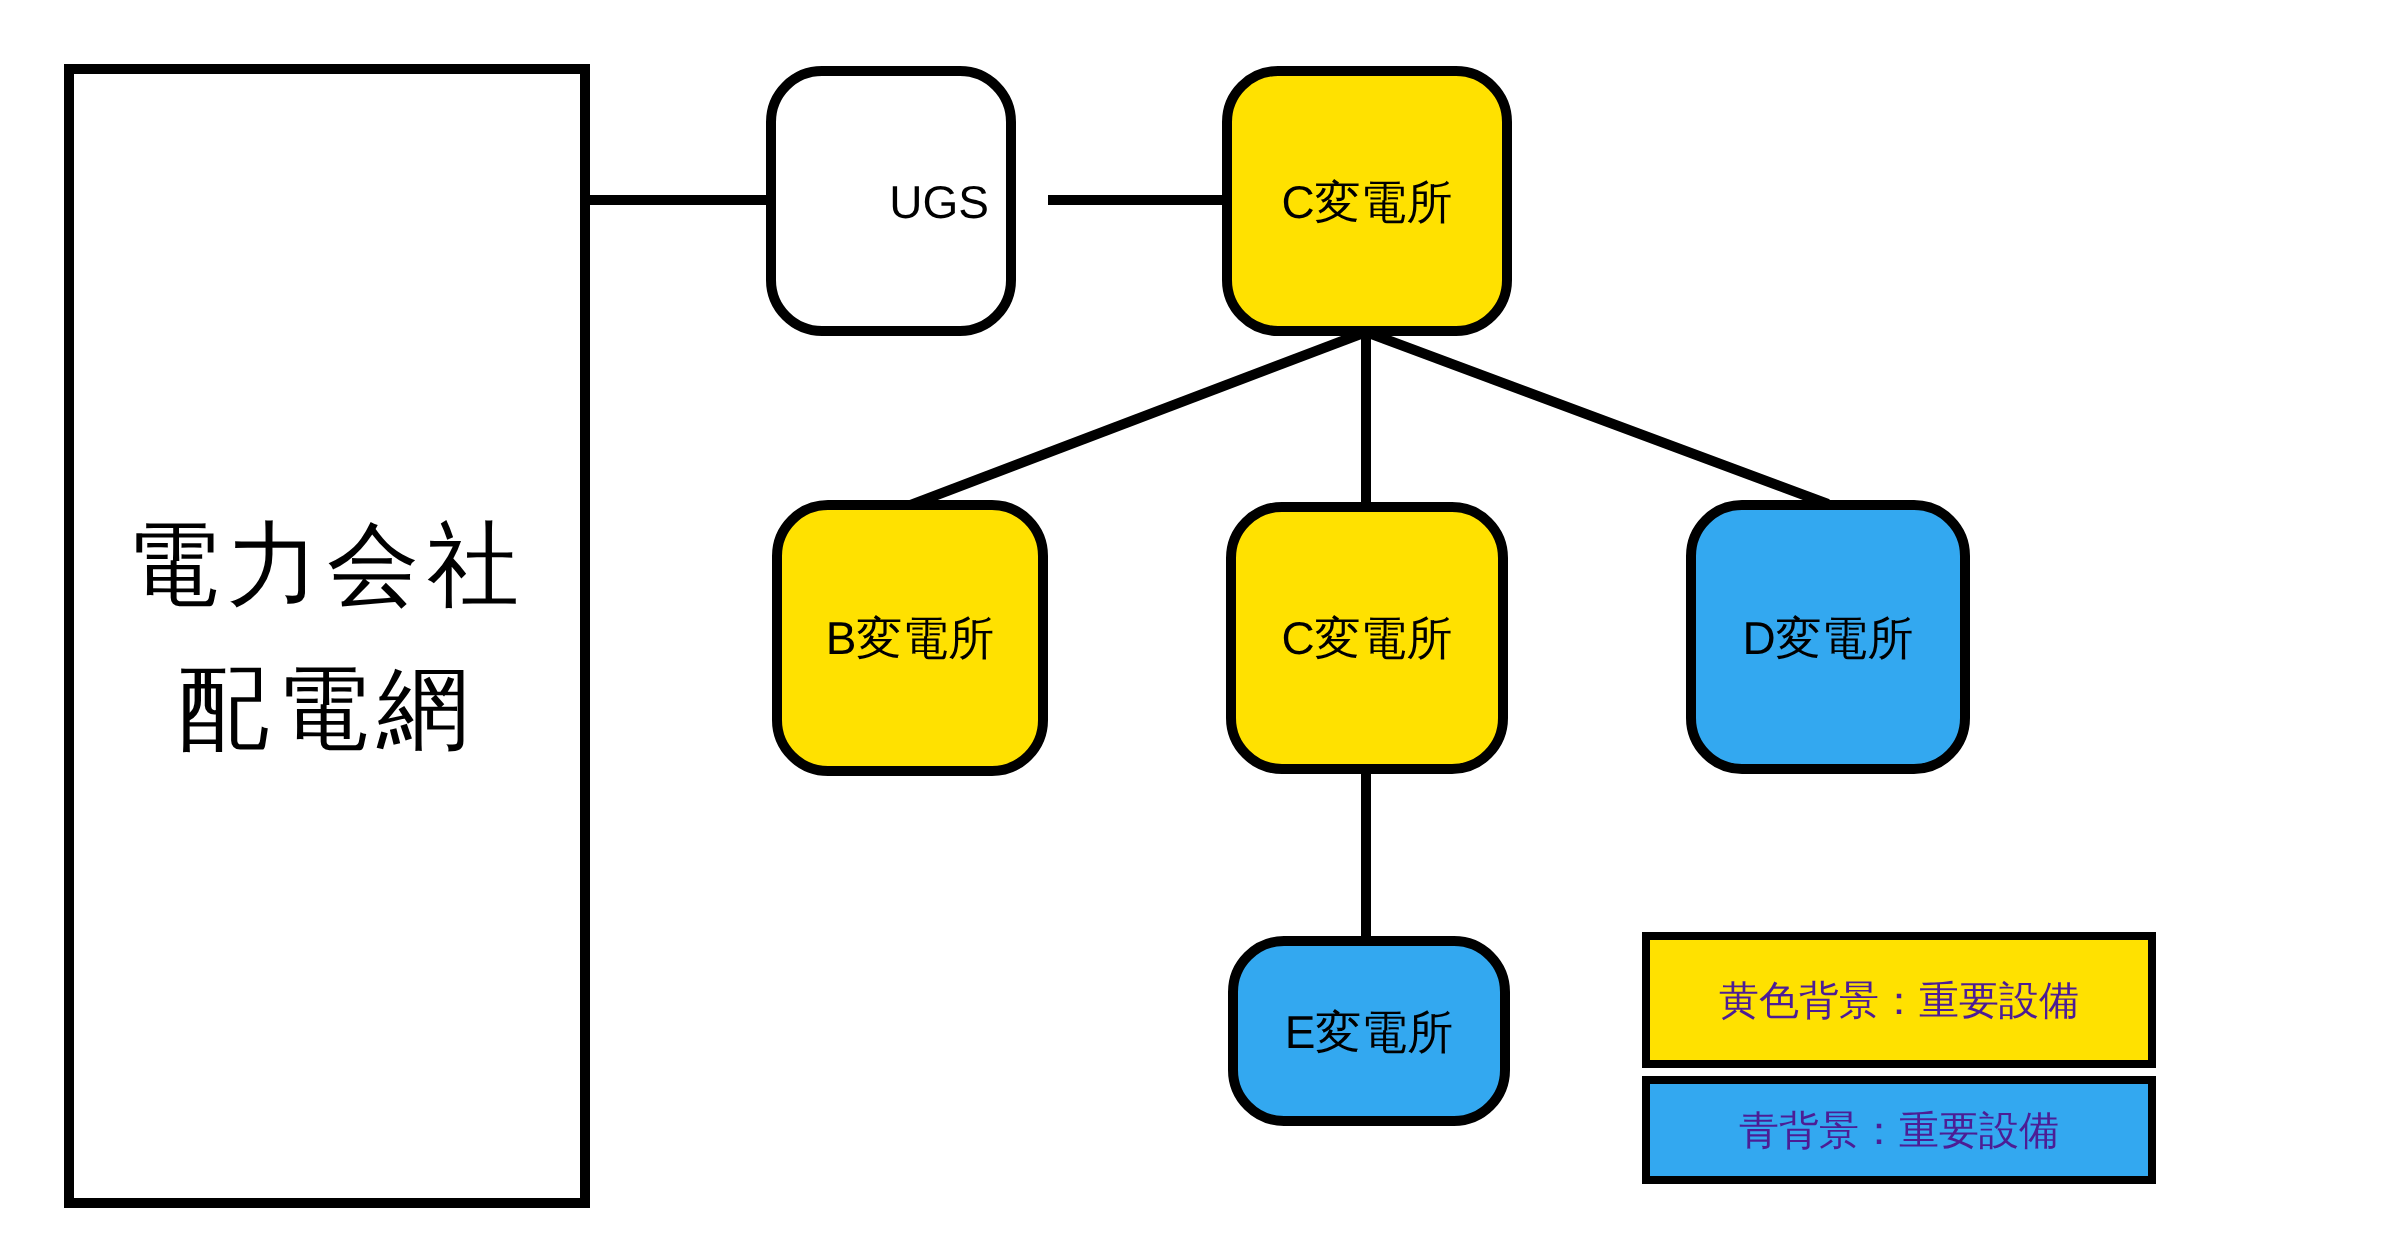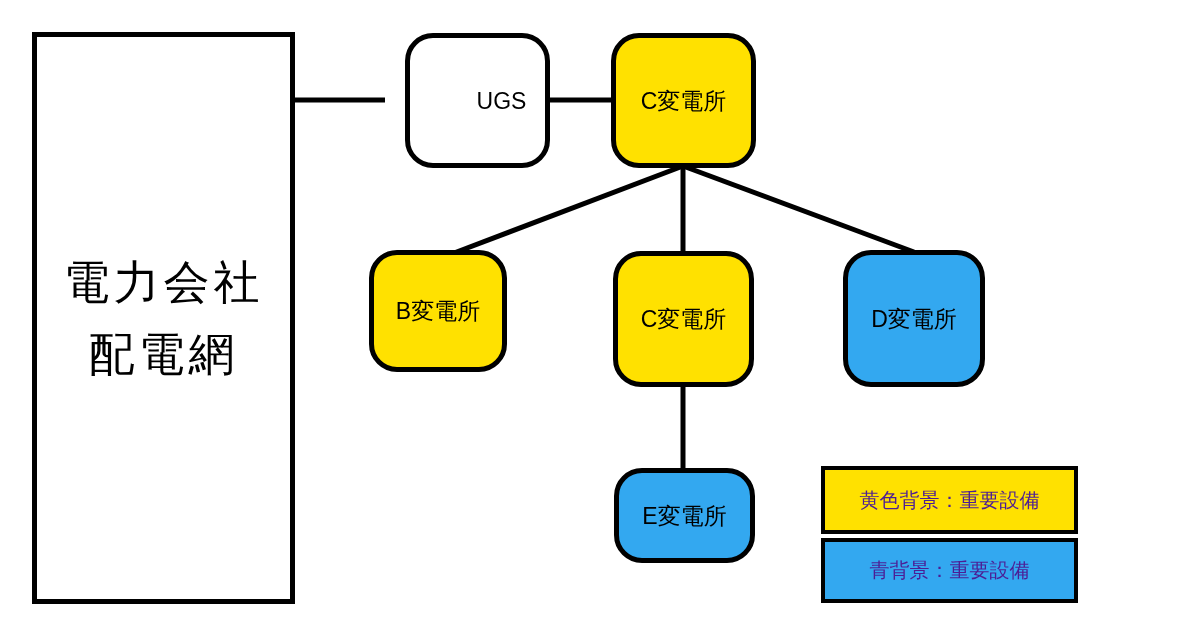--- a/index.html
+++ b/index.html
@@ -15,34 +15,34 @@
   .box{
     position:absolute;box-sizing:border-box;z-index:2;
     border:5px solid #000;background:#fff;
     display:flex;flex-direction:column;align-items:center;justify-content:center;
     text-align:center;color:#000;
   }
   .rounded{border-radius:28px;}
   .node-label{font-size:23px;line-height:32px;white-space:nowrap;}
   .source-box{left:32px;top:32px;width:263px;height:572px;border-radius:0;}
   .source-box .src-line{font-size:46px;line-height:72px;letter-spacing:4px;white-space:nowrap;}
-  .ugs-box{left:405px;top:33px;width:145px;height:135px;padding-left:48px;}
+  .ugs-box{left:383px;top:33px;width:125px;height:135px;padding-left:48px;}
   .a-box{left:611px;top:33px;width:145px;height:135px;}
-  .b-box{left:369px;top:250px;width:138px;height:122px;}
+  .b-box{left:386px;top:250px;width:138px;height:138px;}
   .c-box{left:613px;top:251px;width:141px;height:136px;}
   .d-box{left:843px;top:250px;width:142px;height:137px;}
   .e-box{left:614px;top:468px;width:141px;height:95px;}
   .legend-row{
     position:absolute;box-sizing:border-box;z-index:2;
     border:4px solid #000;border-radius:0;
     display:flex;align-items:center;justify-content:center;
     font-size:20px;color:#4c1d95;white-space:nowrap;
   }
   .legend-yellow{left:821px;top:466px;width:257px;height:68px;}
-  .legend-blue{left:821px;top:538px;width:257px;height:65px;}
+  .legend-blue{left:821px;top:538px;width:257px;height:54px;}
 </style>
 </head>
 <body>
 
 <div class="canvas">
 
   <svg class="wires" viewBox="0 0 1200 630">
     <line x1="293" y1="100" x2="385" y2="100"></line>
     <line x1="524" y1="100" x2="613" y2="100"></line>
     <line x1="683" y1="166" x2="454" y2="253"></line>

